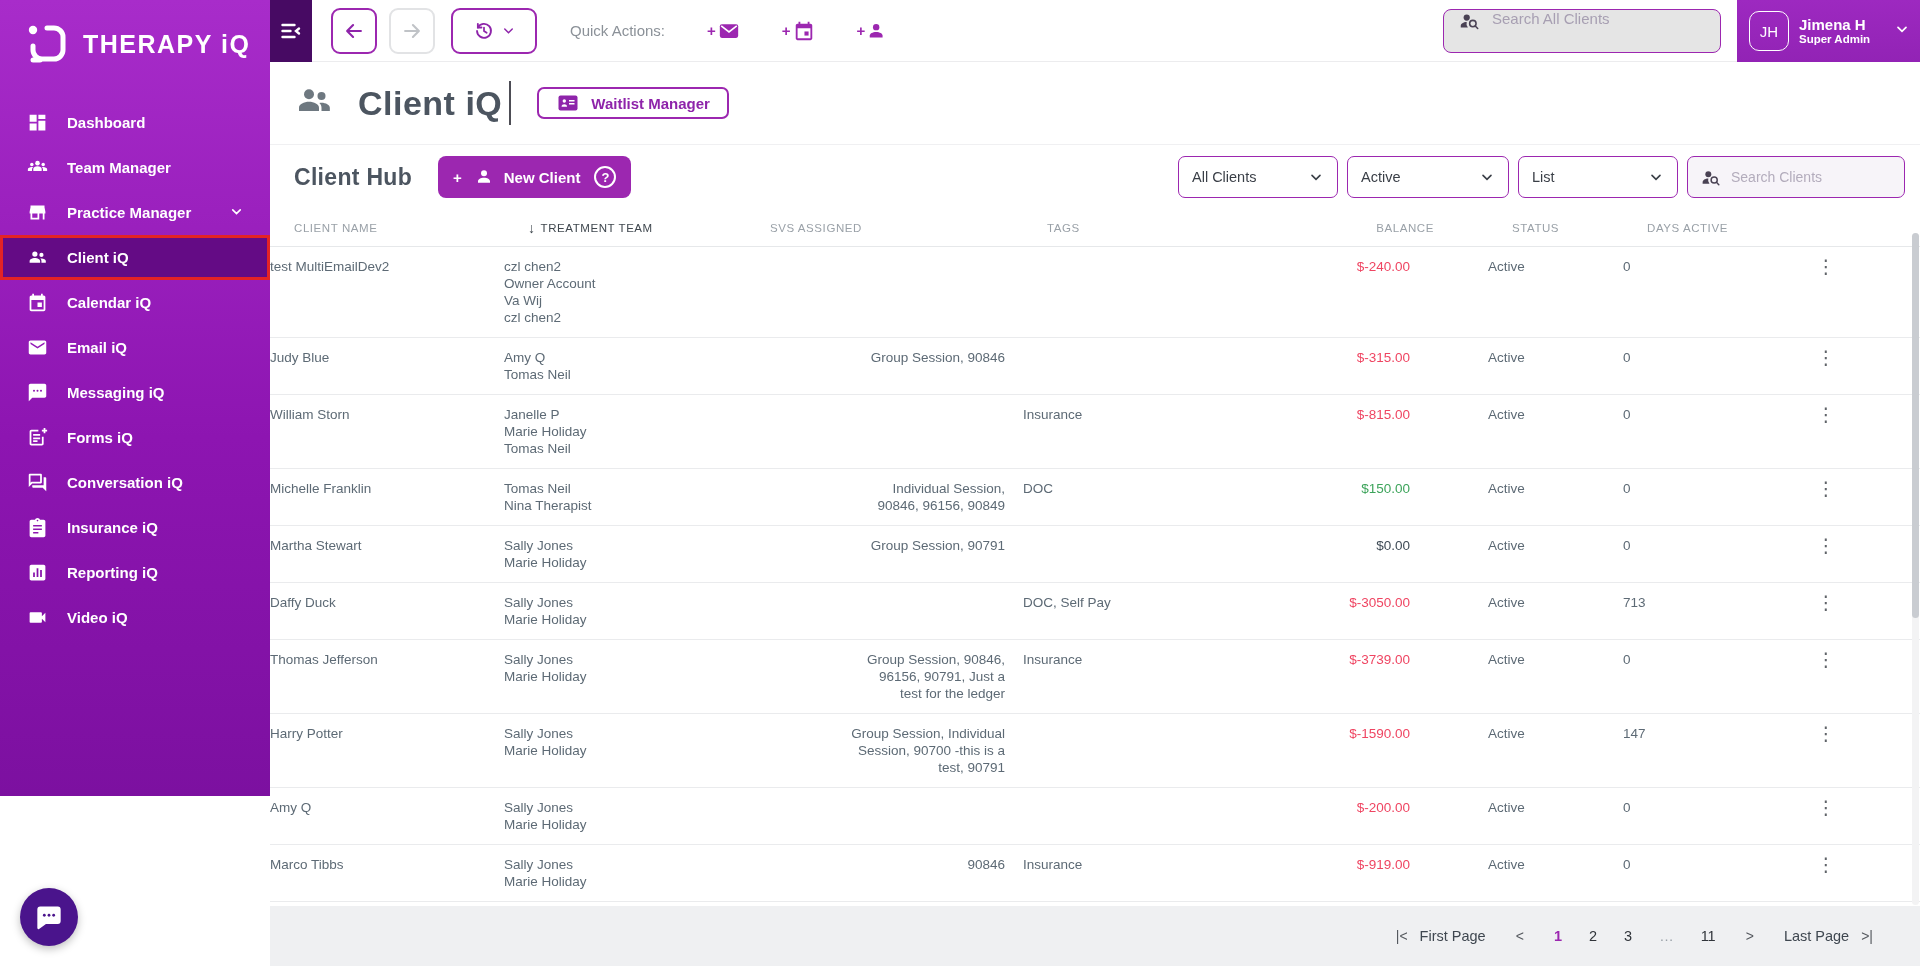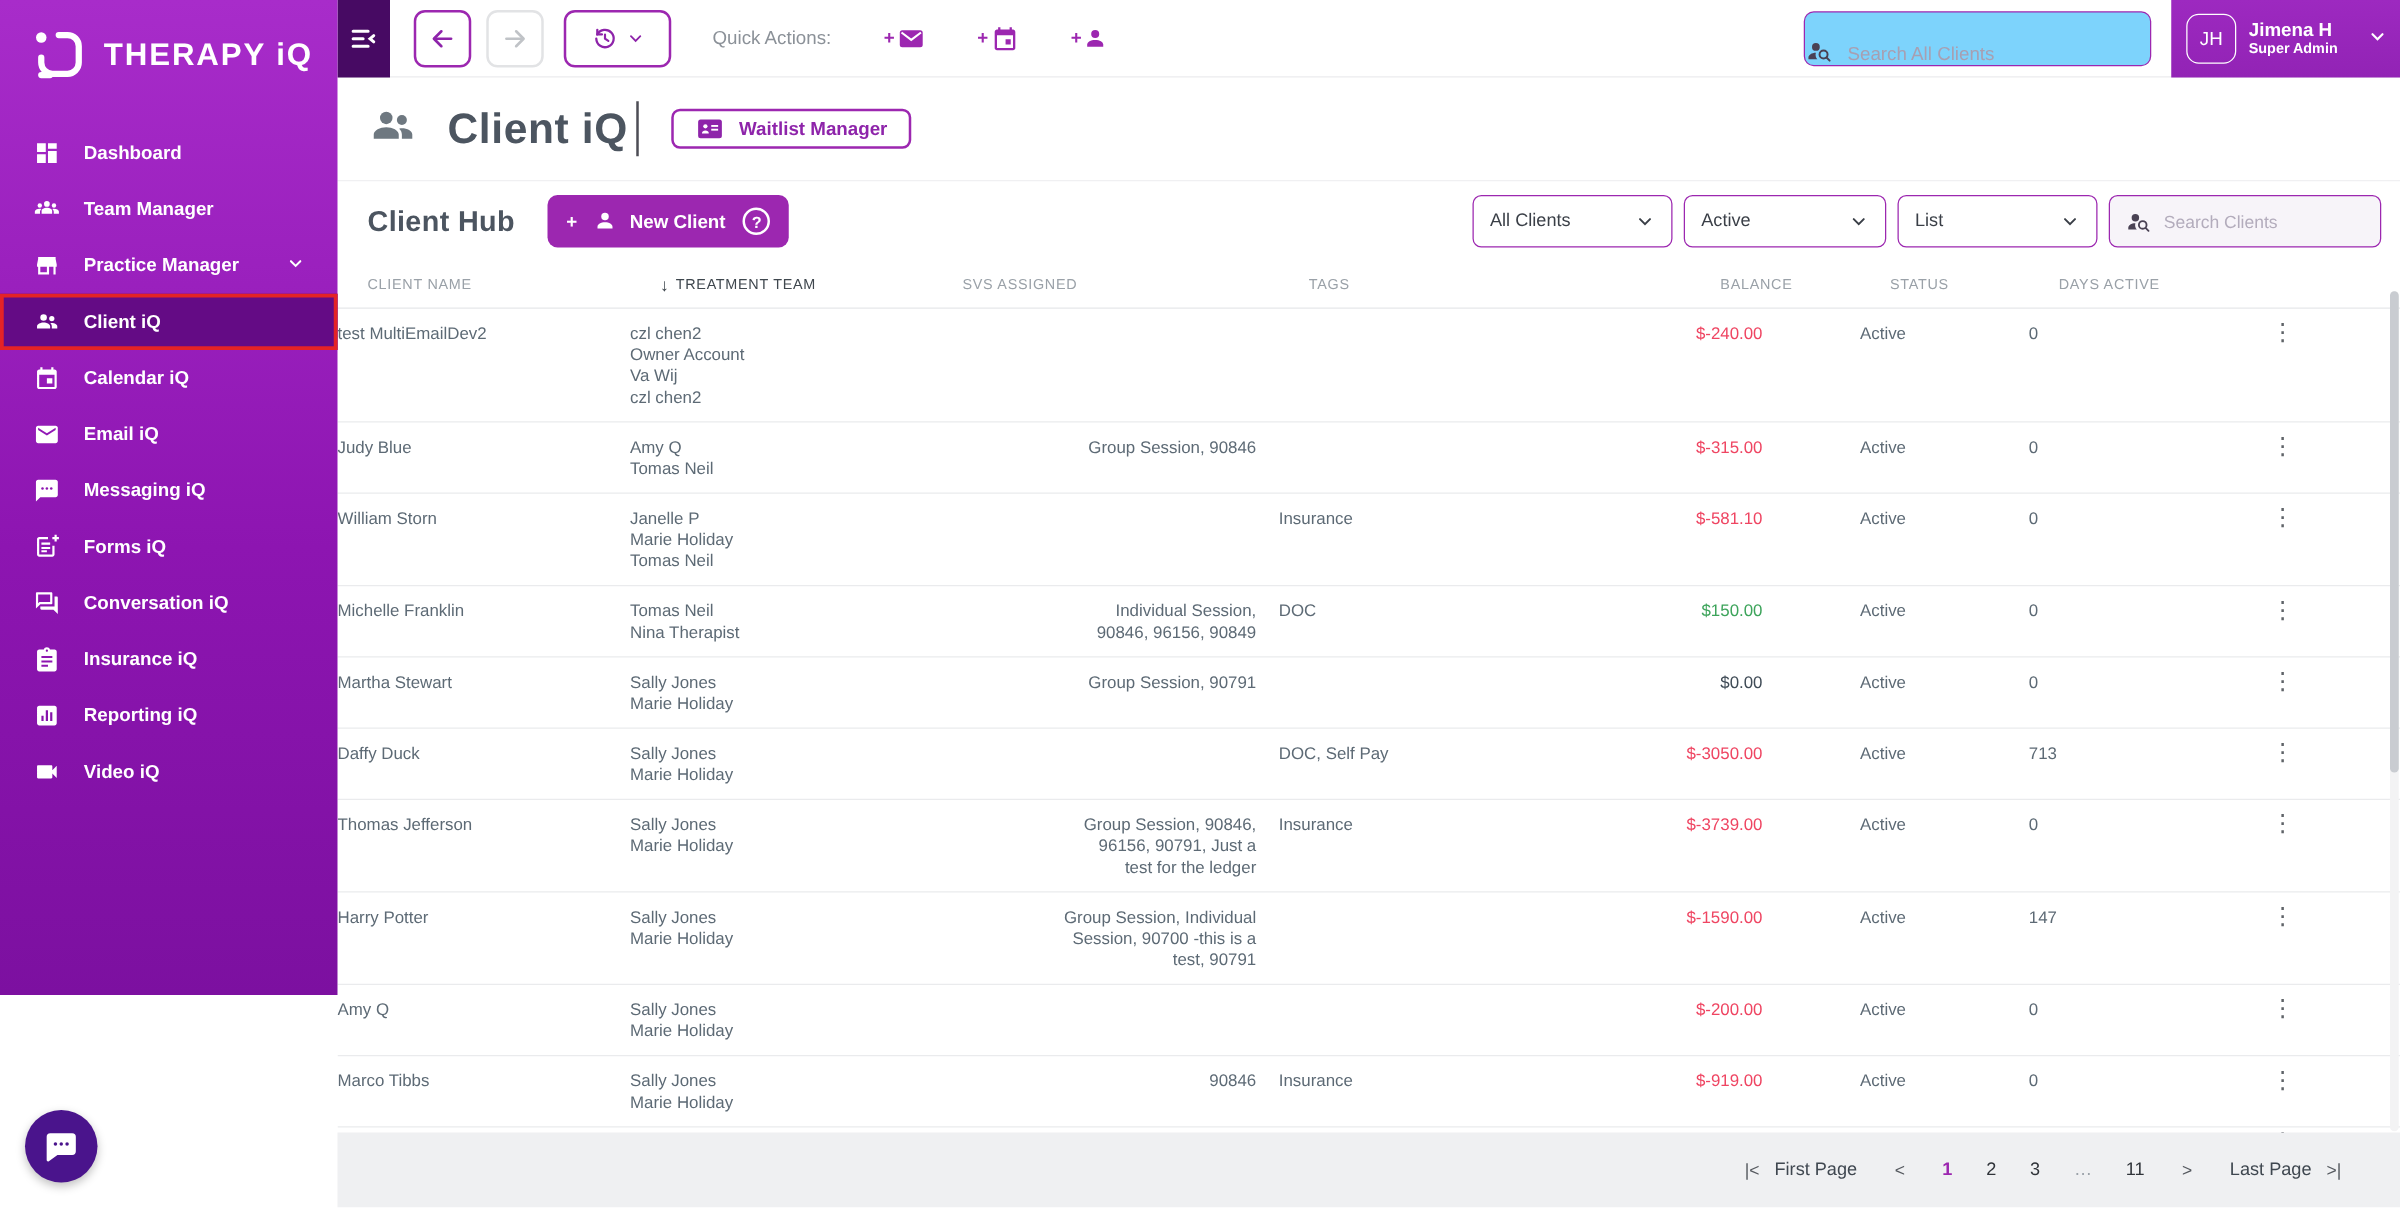--- a/index.html
+++ b/index.html
@@ -36,22 +36,22 @@
   .icon-btn svg { width:22px; height:22px; }
   .history-btn { width:86px; gap:6px; }
   .back-btn { margin-left:19px; }
   .fwd-btn { margin-left:12px; }
   .history-btn { margin-left:16px; }
   .qa-label { margin-left:33px; color:#8b9198; font-size:15px; }
   .qa-item { display:flex; align-items:center; margin-left:42px; color:#9c27b0; cursor:pointer; }
   .qa-plus { font-size:15px; font-weight:700; margin-right:2px; color:#9c27b0; }
   .qa-item svg { width:22px; height:22px; }
   .search-global { position:absolute; left:1173px; top:9px; width:278px; height:44px;
-    border:1.5px solid #9c27b0; border-radius:8px; background:#7dd3fc; display:flex; align-items:flex-end;
-    gap:12px; padding:0 0; }
+    border:1.5px solid #9c27b0; border-radius:8px; background:#e5e5e5; display:flex; align-items:flex-start;
+    gap:12px; padding:0 14px; }
   .search-global svg { width:22px; height:22px; color:#4a4254; flex:0 0 22px; }
   .search-global input { border:none; outline:none; background:transparent; width:100%;
     font-family:inherit; font-size:15px; color:#6b6475; }
   .search-global input::placeholder { color:#a79fb2; }
   .profile { position:absolute; right:0; top:0; width:183px; height:62px;
     background:linear-gradient(180deg,#9d29c0,#9223b5); display:flex; align-items:center;
     padding-left:12px; color:#fff; cursor:pointer; }
   .avatar { width:40px; height:40px; border:1.5px solid #fff; border-radius:10px; display:flex;
     align-items:center; justify-content:center; font-size:15px; font-weight:400; color:#fff; }
   .prof-text { margin-left:10px; line-height:1.15; }
@@ -466,21 +466,21 @@
       </div>
       <div class="grid trow">
         <div class="cell">William Storn</div>
         <div class="cell">
           <div>Janelle P</div>
           <div>Marie Holiday</div>
           <div>Tomas Neil</div>
         </div>
         <div class="cell c-svs"></div>
         <div class="cell">Insurance</div>
-        <div class="c-bal neg">$-581.10</div>
+        <div class="c-bal neg">$-815.00</div>
         <div class="cell">Active</div>
         <div class="cell">0</div>
         <div class="kebab">⋮</div>
       </div>
       <div class="grid trow">
         <div class="cell">Michelle Franklin</div>
         <div class="cell">
           <div>Tomas Neil</div>
           <div>Nina Therapist</div>
         </div>

